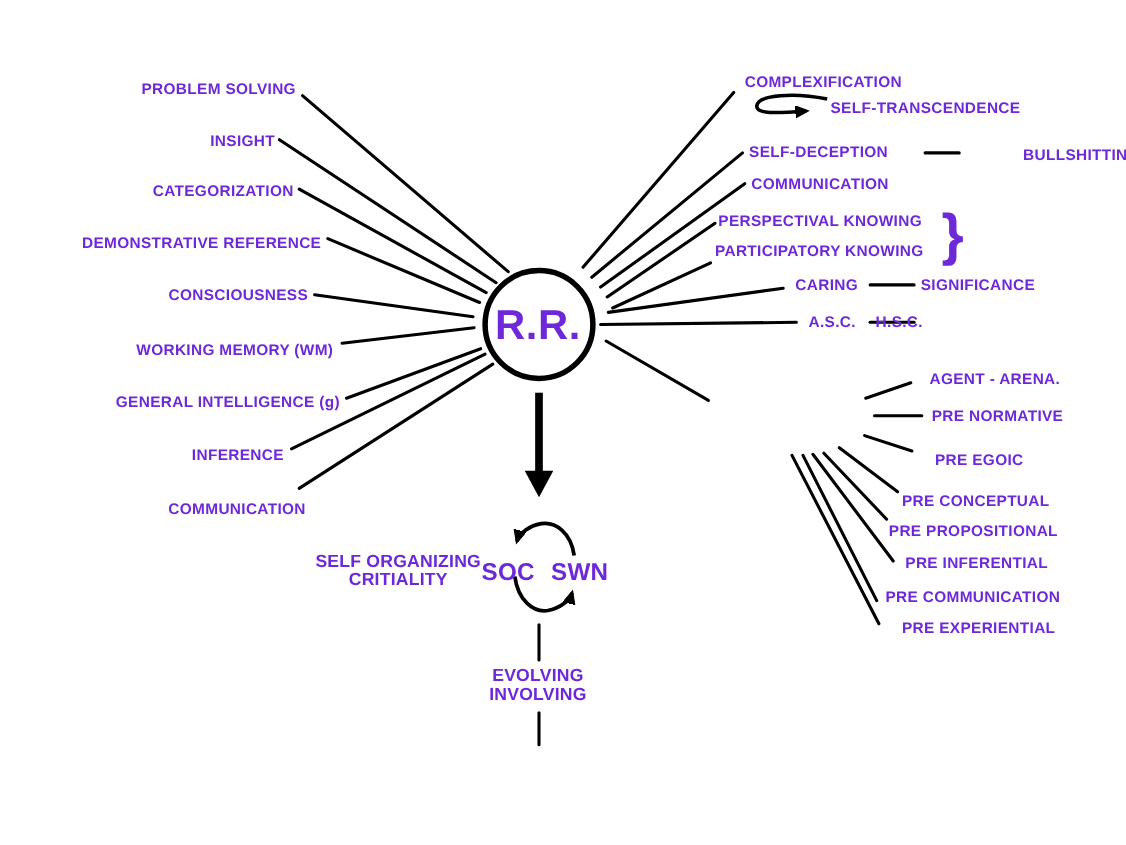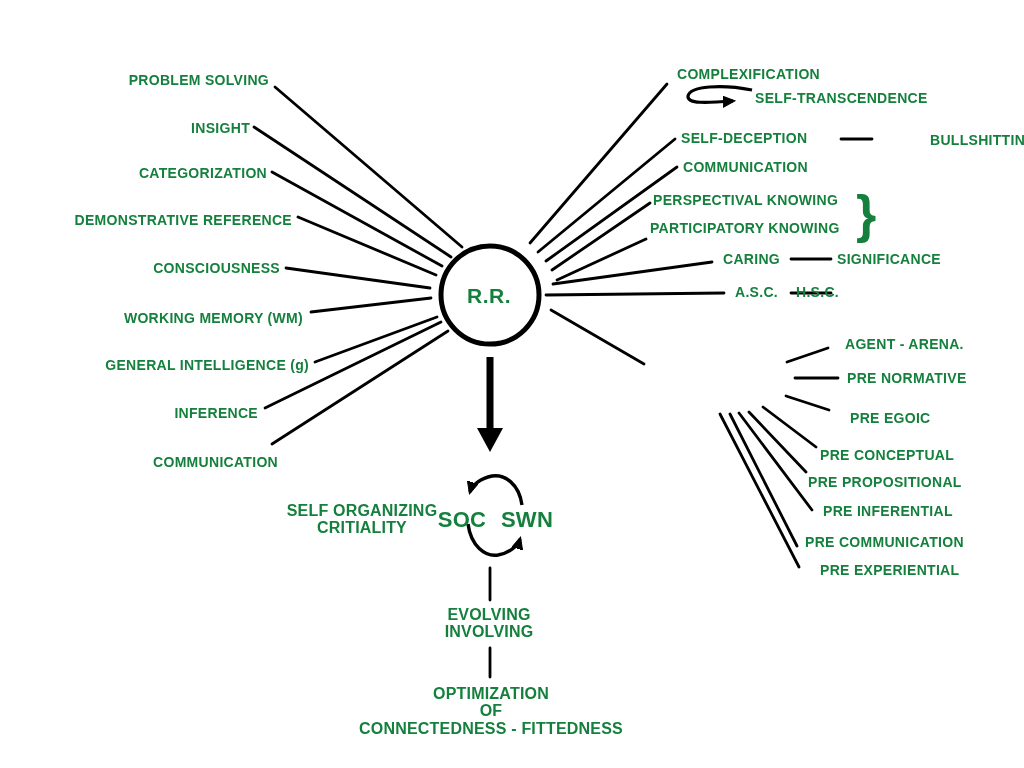--- a/index.html
+++ b/index.html
@@ -3,30 +3,30 @@
 <meta charset="utf-8">
 <style>
   html,body{margin:0;padding:0;background:#ffffff;}
   .stage{
     position:relative;width:1024px;height:768px;background:#ffffff;
     font-family:"Liberation Sans",sans-serif;color:#000;overflow:hidden;
   }
   .layer{position:absolute;left:0;top:0;width:1024px;height:768px;}
   .lbl{
     position:absolute;font-weight:bold;font-size:14px;letter-spacing:.3px;
-    line-height:1.16;white-space:pre-line;color:#15803d;
+    line-height:1.16;white-space:pre-line;color:#6d28d9;
   }
   .ra{text-align:right;}
   .ctr{transform:translateX(-50%);text-align:center;}
   .mid{transform:translate(-50%,-50%);text-align:center;}
   .sm16{font-size:16px;line-height:1.08;letter-spacing:.2px;}
   .abbr{font-size:22px;}
   .blk15{font-size:15px;line-height:1.15;}
   .brace{font-size:52px;font-weight:bold;line-height:1;letter-spacing:0;}
-  .rr{font-size:21px;letter-spacing:.5px;}
+  .rr{font-size:38px;letter-spacing:.5px;}
   svg line, svg path, svg circle{stroke:#000;}
 </style>
 </head>
 <body>
 
 <div class="stage">
 
   <svg class="layer" width="1024" height="768" viewBox="0 0 1024 768">
     <defs>
       <marker id="ah" markerWidth="16" markerHeight="14" refX="10" refY="5.5" orient="auto" markerUnits="userSpaceOnUse">
@@ -118,17 +118,14 @@
   <div class="lbl" style="left:823px;top:503px">PRE INFERENTIAL</div>
   <div class="lbl" style="left:805px;top:534px">PRE COMMUNICATION</div>
   <div class="lbl" style="left:820px;top:562px">PRE EXPERIENTIAL</div>
 
   <div class="lbl sm16 ctr" style="left:362px;top:502px">SELF ORGANIZING
 CRITIALITY</div>
   <div class="lbl abbr ctr" style="left:462px;top:507px">SOC</div>
   <div class="lbl abbr ctr" style="left:527px;top:507px">SWN</div>
   <div class="lbl sm16 ctr" style="left:489px;top:606px">EVOLVING
 INVOLVING</div>
-  <div class="lbl sm16 ctr" style="left:491px;top:685px">OPTIMIZATION
-OF
-CONNECTEDNESS - FITTEDNESS</div>
 
 </div>
 
 </body></html>

